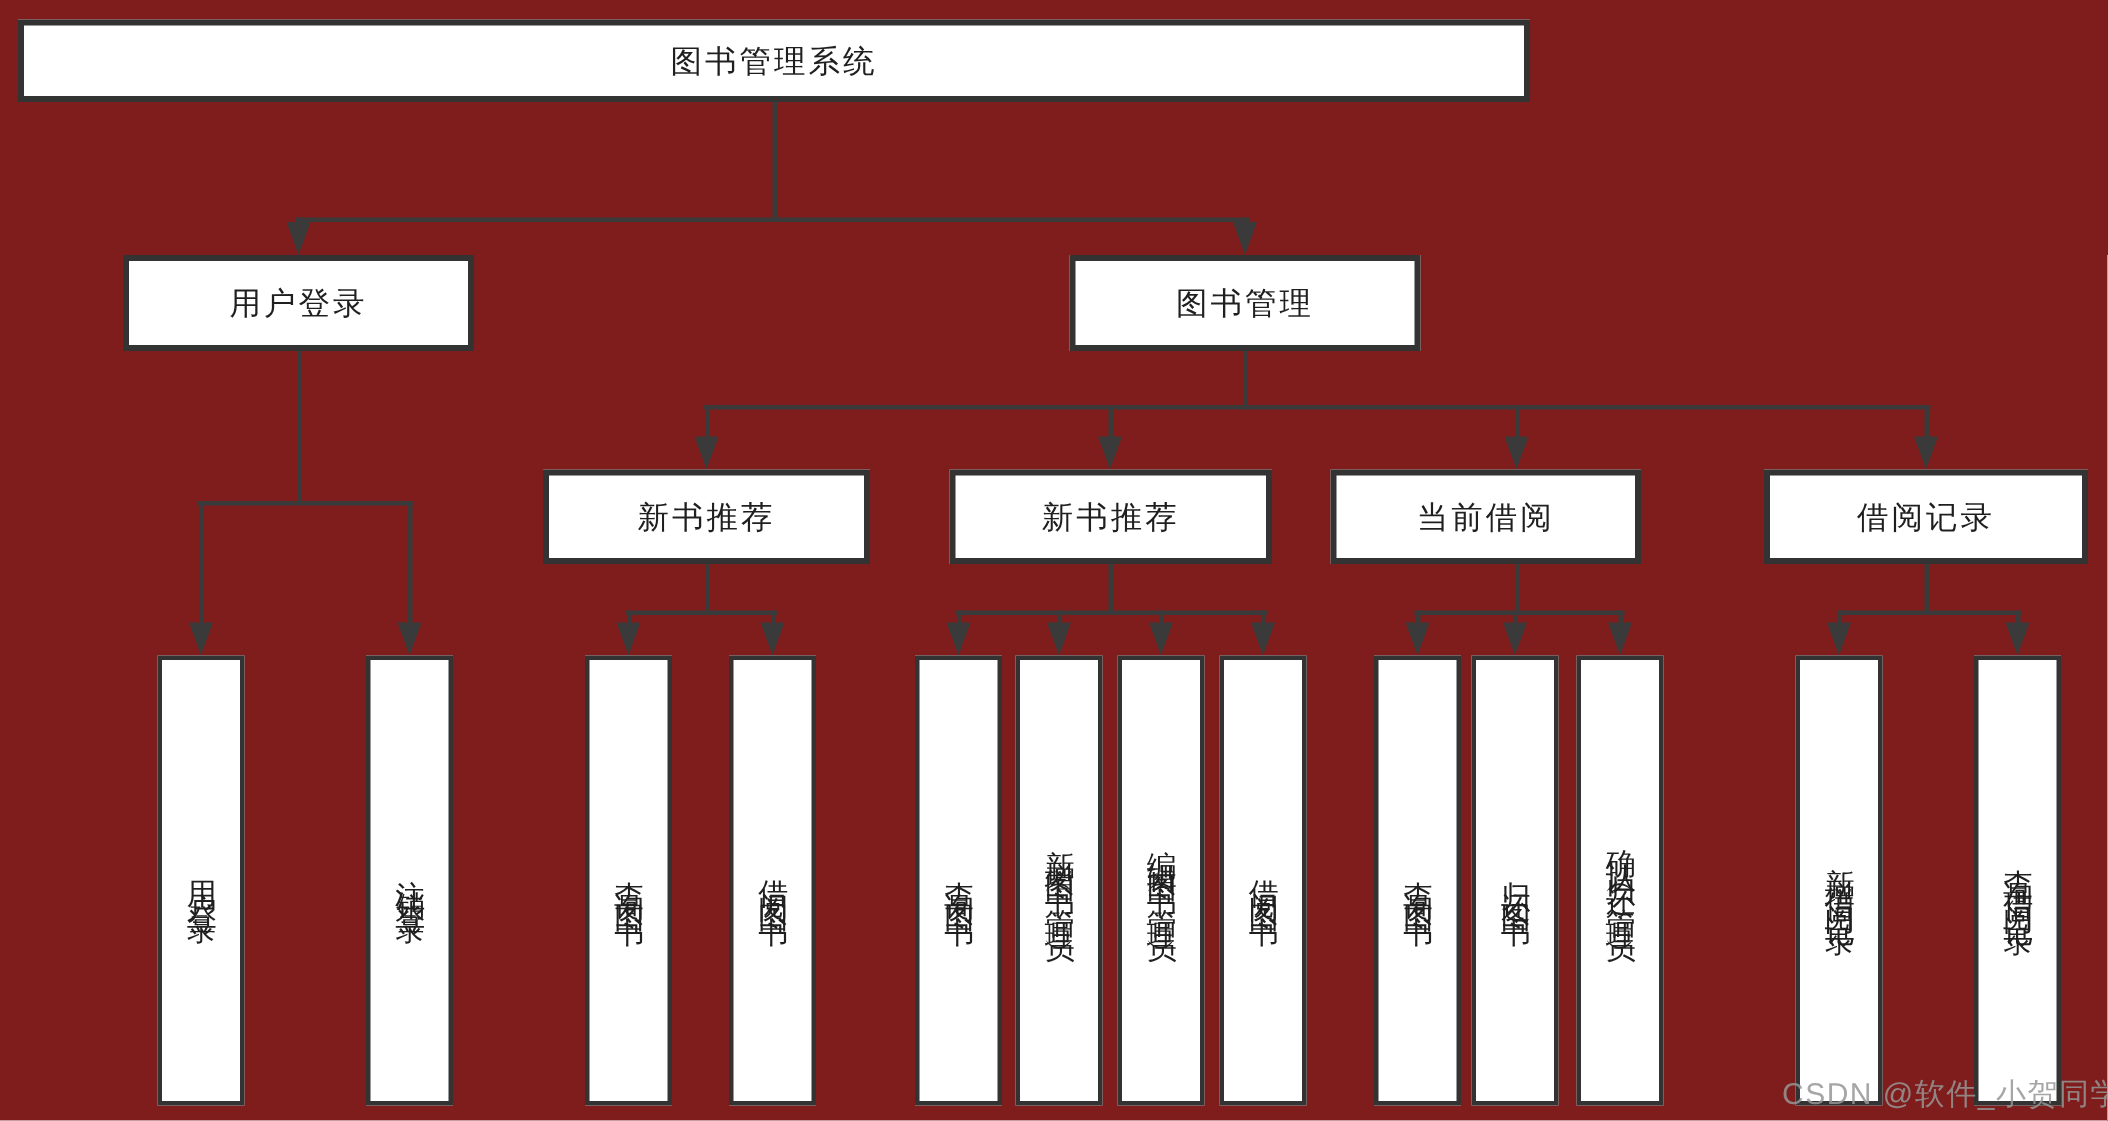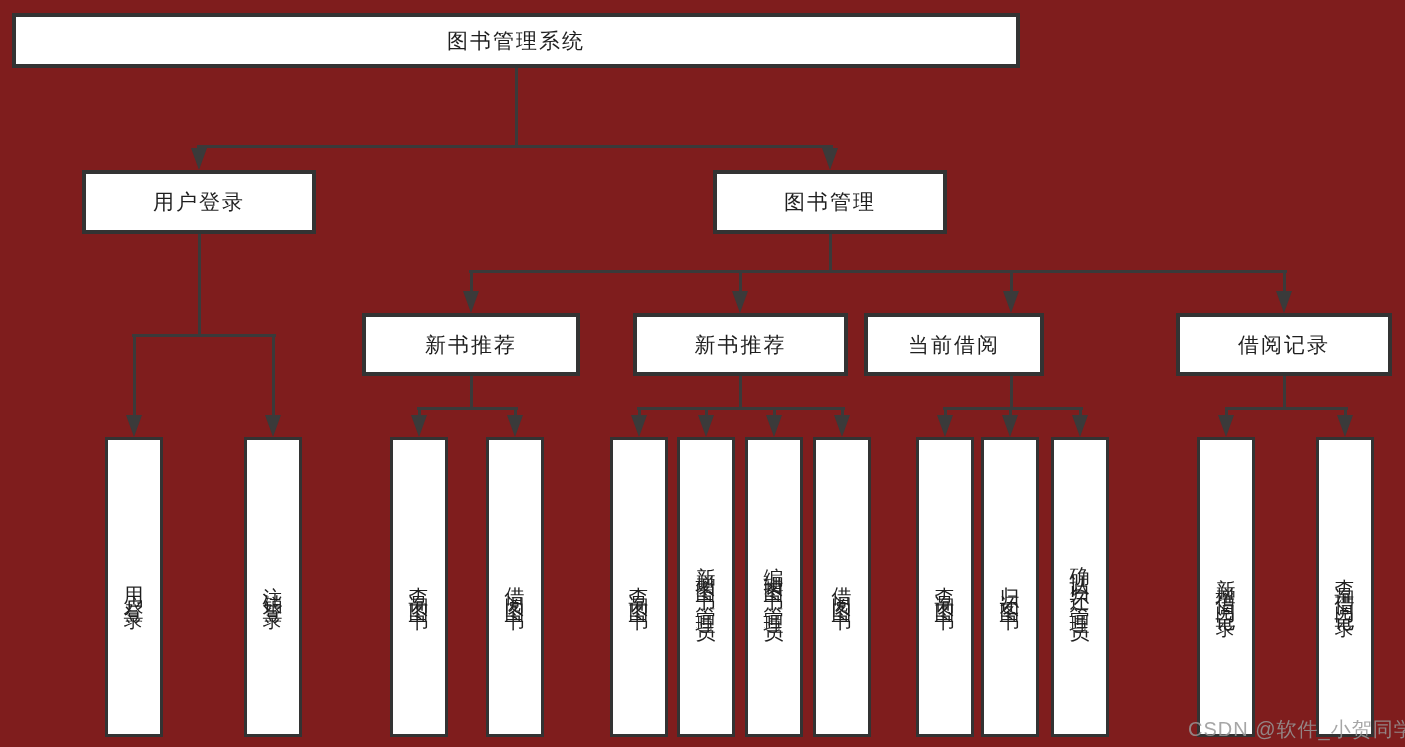--- a/index.html
+++ b/index.html
@@ -68,21 +68,21 @@
 
 <div class="canvas">
 
   <div class="box" style="left:12px;top:13px;width:1008px;height:55px;">图书管理系统</div>
 
   <div class="box" style="left:82px;top:170px;width:234px;height:64px;">用户登录</div>
   <div class="box" style="left:713px;top:170px;width:234px;height:64px;">图书管理</div>
 
   <div class="box" style="left:362px;top:313px;width:218px;height:63px;">新书推荐</div>
   <div class="box" style="left:633px;top:313px;width:215px;height:63px;">新书推荐</div>
-  <div class="box" style="left:864px;top:313px;width:180px;height:63px;">当前借阅</div>
+  <div class="box" style="left:887px;top:313px;width:207px;height:63px;">当前借阅</div>
   <div class="box" style="left:1176px;top:313px;width:216px;height:63px;">借阅记录</div>
 
   <div class="box leaf" style="left:105px;top:437px;width:58px;height:300px;">用户登录</div>
   <div class="box leaf" style="left:244px;top:437px;width:58px;height:300px;">注销登录</div>
 
   <div class="box leaf" style="left:390px;top:437px;width:58px;height:300px;">查询图书</div>
   <div class="box leaf" style="left:486px;top:437px;width:58px;height:300px;">借阅图书</div>
 
   <div class="box leaf" style="left:610px;top:437px;width:58px;height:300px;">查询图书</div>
   <div class="box leaf" style="left:677px;top:437px;width:58px;height:300px;">新增图书（管理员）</div>

